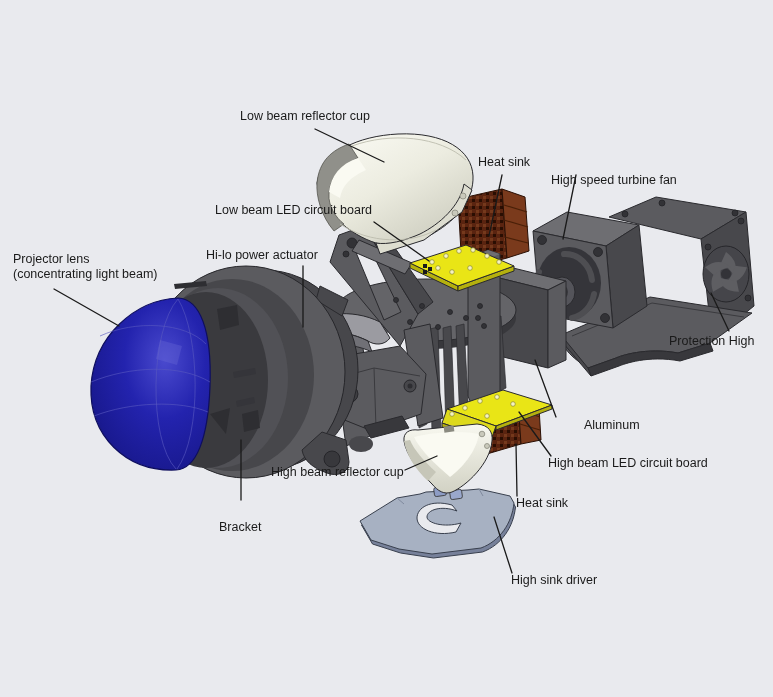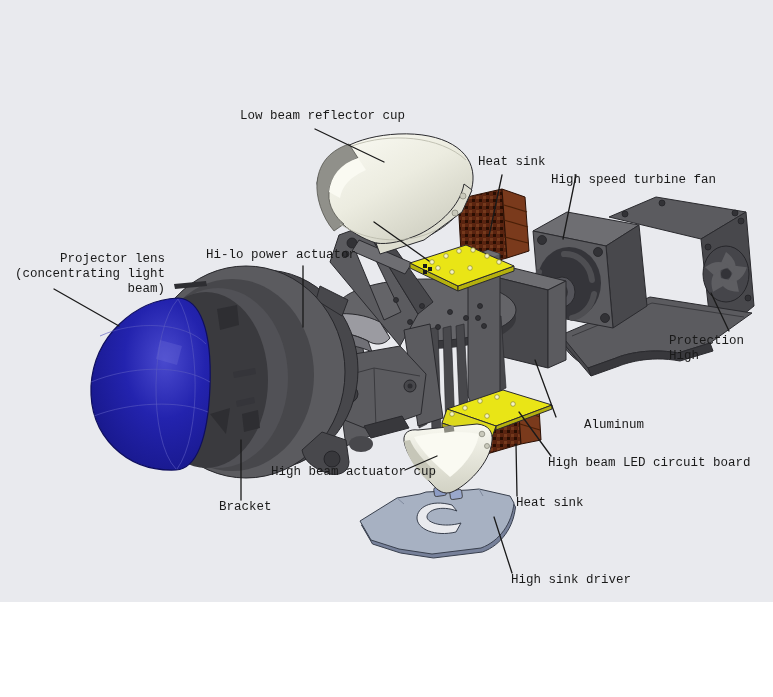--- a/index.html
+++ b/index.html
@@ -1,21 +1,21 @@
 <!DOCTYPE html>
 <html style="--background: #e9eaee; --metal-gray: #5b5b5f; --pcb-yellow: #e9e516; --heatsink-brown: #5a2410; --lens-blue: #2323ae; --reflector-ivory: #ecece0; --driver-plate: #a7b1c2; --label-text: #1a1a1a; --leader-line: #1a1a1a;"><head>
 <meta charset="utf-8">
 <style>
   html,body{margin:0;padding:0}
-  .stage{position:relative;width:773px;height:602px;background:var(--background,#e9eaee);
-         font-family:Liberation Mono, monospace;overflow:hidden}
+  .stage{position:relative;width:773px;height:697px;background:var(--background,#e9eaee);
+         font-family:Liberation Sans, sans-serif;overflow:hidden}
   .stage svg{position:absolute;left:0;top:0;display:block}
   .lbl{position:absolute;font-size:12.5px;line-height:1.18;color:var(--label-text,#1a1a1a);
        white-space:pre-line}
-  .lbl.center{text-align:right}
+  .lbl.center{text-align:left}
   svg .s{stroke:#2a2a2e;stroke-width:1;stroke-linejoin:round}
   svg .s7{stroke:#2b2b2f;stroke-width:.7;stroke-linejoin:round}
   svg .gray{fill:var(--metal-gray,#5b5b5f)}
   svg .gray-l{fill:#6e6e72}
   svg .gray-d{fill:#48484c}
   svg .gray-dd{fill:#38383c}
   svg .hole{fill:#323236;stroke:#232327;stroke-width:.8}
   svg .pcb{fill:var(--pcb-yellow,#e9e516)}
   svg .pcb-d{fill:#b4b00e}
   svg .brown-l{fill:#7a3a1c}
@@ -288,23 +288,24 @@
     <line class="leader" x1="405" y1="470" x2="437" y2="456"></line>
     <line class="leader" x1="516" y1="444" x2="517" y2="496"></line>
     <line class="leader" x1="241" y1="440" x2="241" y2="500"></line>
     <line class="leader" x1="494" y1="517" x2="512" y2="573"></line>
   </g>
 </svg>
 
 <div class="lbl" style="left:240px;top:109px">Low beam reflector cup</div>
 <div class="lbl" style="left:478px;top:155px">Heat sink</div>
 <div class="lbl" style="left:551px;top:173px">High speed turbine fan</div>
+<div class="lbl" style="left:215px;top:203px">Low beam LED circuit board</div>
 <div class="lbl" style="left:206px;top:248px">Hi-lo power actuator</div>
 <div class="lbl center" style="left:13px;top:252px;width:152px">Projector lens
 (concentrating light beam)</div>
 <div class="lbl" style="left:669px;top:334px">Protection High</div>
 <div class="lbl" style="left:584px;top:418px">Aluminum</div>
 <div class="lbl" style="left:548px;top:456px">High beam LED circuit board</div>
-<div class="lbl" style="left:271px;top:465px">High beam actuator cup</div>
+<div class="lbl" style="left:271px;top:465px">High beam reflector cup</div>
 <div class="lbl" style="left:516px;top:496px">Heat sink</div>
-<div class="lbl" style="left:219px;top:500px">Bracket</div>
+<div class="lbl" style="left:219px;top:520px">Bracket</div>
 <div class="lbl" style="left:511px;top:573px">High sink driver</div>
 </div>
 
 </body></html>

